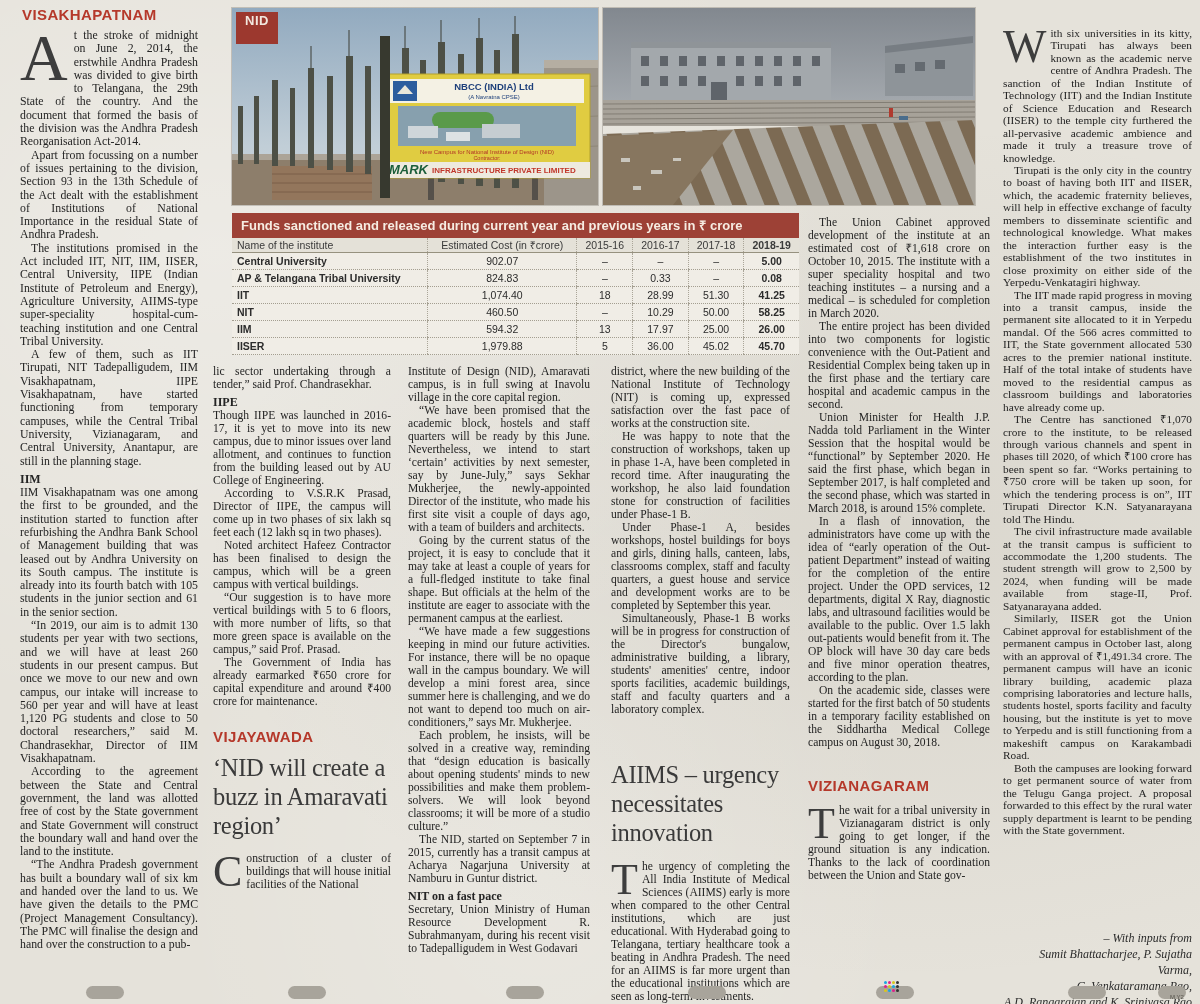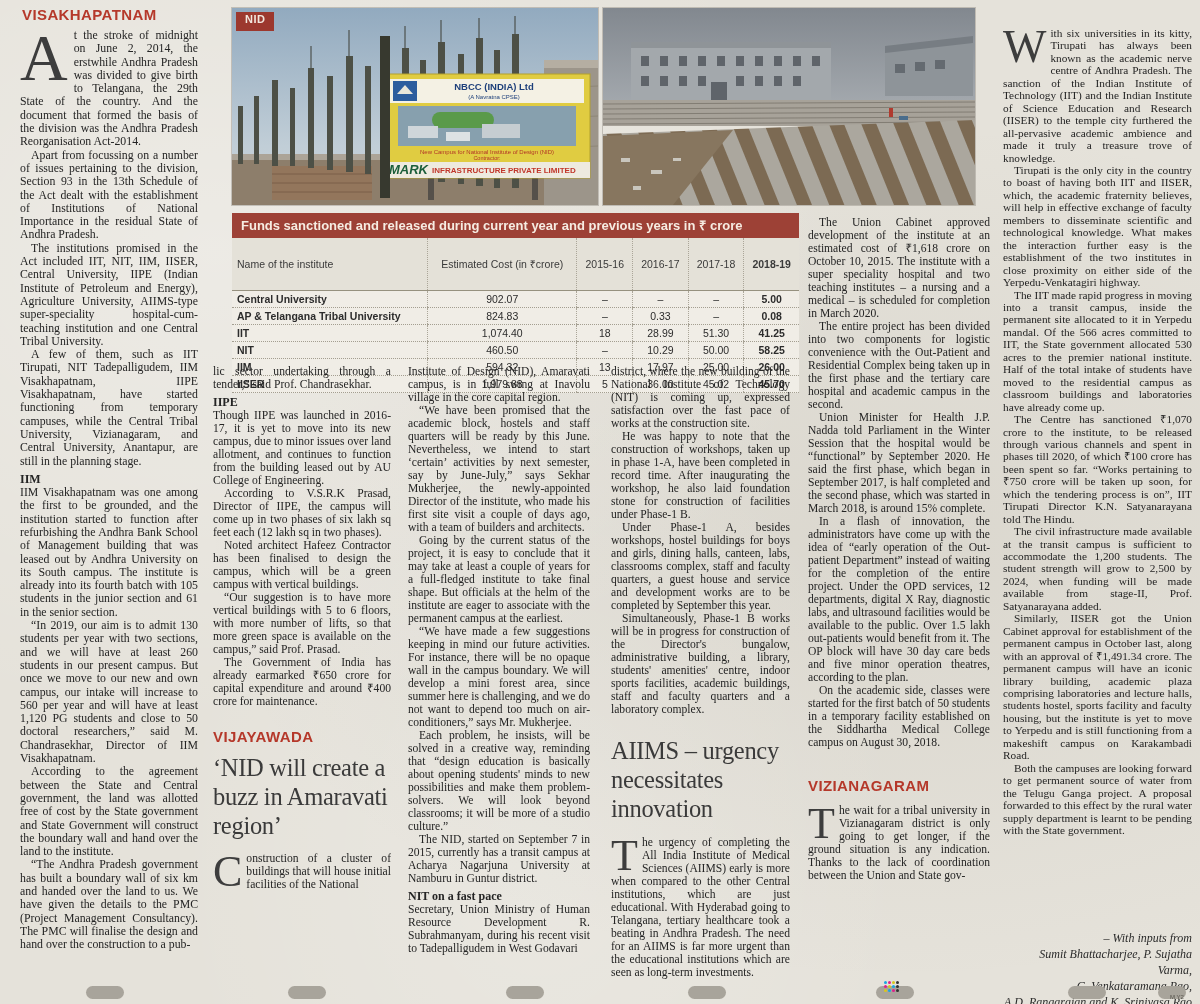--- a/index.html
+++ b/index.html
@@ -30,33 +30,33 @@
     font-family:"Liberation Sans", sans-serif; font-weight:bold; font-size:15px;
     letter-spacing:.4px; color:#b5382a; text-indent:0 !important; text-align:left;
   }
   .headline { font-size:24.5px; line-height:29px; color:#3a3a3a; letter-spacing:-.3px;
     text-indent:0 !important; text-align:left; font-weight:normal; }
   
   .photo { position:absolute; overflow:hidden; box-shadow:0 0 0 1px rgba(120,115,105,.35); }
   .photo svg { display:block; }
   .nid-tag {
     position:absolute; left:4px; top:4px; background:#9c382e; color:#f2e7de;
-    font-family:"Liberation Sans", sans-serif; font-weight:bold; font-size:11px;
-    padding:1px 9px 6px; letter-spacing:.5px;
+    font-family:"Liberation Sans", sans-serif; font-weight:bold; font-size:13px;
+    padding:1px 9px 16px; letter-spacing:.5px;
   }
   
   .tablewrap { position:absolute; left:232px; top:213px; width:567px; }
   .t-title {
     background:#9d4136; color:#f6ece2; font-family:"Liberation Sans", sans-serif;
     font-weight:bold; font-size:13px; padding:3px 9px 4px;
   }
   table.funds { width:100%; border-collapse:collapse; font-family:"Liberation Sans", sans-serif;
     font-size:10.5px; color:#2c2c2c; background:#f0ede6; }
   table.funds th {
-    font-weight:normal; text-align:center; padding:19px 5px; background:#e4e1d8;
+    font-weight:normal; text-align:center; padding:0 5px; background:#e4e1d8;
     border-bottom:1px solid #96917f; color:#3a3a3a;
   }
   table.funds th:first-child { text-align:left; }
   table.funds th:last-child { font-weight:bold; }
   table.funds td { padding:2px 5px; text-align:center; border-bottom:1px dotted #a39e90; }
   table.funds td:first-child { text-align:left; font-weight:bold; }
   table.funds td:last-child { font-weight:bold; }
   table.funds td + td, table.funds th + th { border-left:1px dotted #aaa598; }
   
   .byline { position:absolute; left:1003px; top:930px; width:189px; text-align:right;
@@ -317,21 +317,21 @@
     <p>The NID, started on September 7 in 2015, currently has a transit campus at Acharya Nagarjuna University at Namburu in Guntur district.</p>
     <p class="subhead noindent">NIT on a fast pace</p>
     <p class="noindent">Secretary, Union Ministry of Human Resource Development R. Subrahmanyam, during his recent visit to Tadepalligudem in West Godavari</p>
   </div>
 
   <div class="col body" style="left:611px; top:365px; width:179px; height:639px;">
     <p class="noindent">district, where the new building of the National Institute of Technology (NIT) is coming up, expressed satisfaction over the fast pace of works at the construction site.</p>
     <p>He was happy to note that the construction of workshops, taken up in phase 1-A, have been completed in record time. After inaugurating the workshop, he also laid foundation stone for construction of facilities under Phase-1 B.</p>
     <p>Under Phase-1 A, besides workshops, hostel buildings for boys and girls, dining halls, canteen, labs, classrooms complex, staff and faculty quarters, a guest house and service and development works are to be completed by September this year.</p>
     <p>Simultaneously, Phase-1 B works will be in progress for construction of the Director's bungalow, administrative building, a library, students' amenities' centre, indoor sports facilities, academic buildings, staff and faculty quarters and a laboratory complex.</p>
-    <p class="headline" style="margin-top:20px;font-family:Liberation Serif, serif;">AIIMS – urgency necessitates innovation</p>
+    <p class="headline" style="margin-top:44px;font-family:Liberation Serif, serif;">AIIMS – urgency necessitates innovation</p>
     <p class="noindent" style="margin-top:13px;"><span class="dropcap">T</span><span>he urgency of completing the All India Institute of Medical Sciences (AIIMS) early is more when compared to the other Central institutions, which are just educational. With Hyderabad going to Telangana, tertiary healthcare took a beating in Andhra Pradesh. The need for an AIIMS is far more urgent than the educational institutions which are seen as long-term investments.</span></p>
   </div>
 
   <div class="col body" style="left:808px; top:216px; width:182px; height:788px;">
     <p>The Union Cabinet approved development of the institute at an estimated cost of ₹1,618 crore on October 10, 2015. The institute with a super speciality hospital and two teaching institutes – a nursing and a medical – is scheduled for completion in March 2020.</p>
     <p>The entire project has been divided into two components for logistic convenience with the Out-Patient and Residential Complex being taken up in the first phase and the tertiary care hospital and academic campus in the second.</p>
     <p>Union Minister for Health J.P. Nadda told Parliament in the Winter Session that the hospital would be “functional” by September 2020. He said the first phase, which began in September 2017, is half completed and the second phase, which was started in March 2018, is around 15% complete.</p>
     <p>In a flash of innovation, the administrators have come up with the idea of “early operation of the Out-patient Department” instead of waiting for the completion of the entire project. Under the OPD services, 12 departments, digital X Ray, diagnostic labs, and ultrasound facilities would be available to the public. Over 1.5 lakh out-patients would benefit from it. The OP block will have 30 day care beds and five minor operation theatres, according to the plan.</p>
     <p>On the academic side, classes were started for the first batch of 50 students in a temporary facility established on the Siddhartha Medical College campus on August 30, 2018.</p>
     <p class="inlabel" style="margin-top:30px;">VIZIANAGARAM</p>

